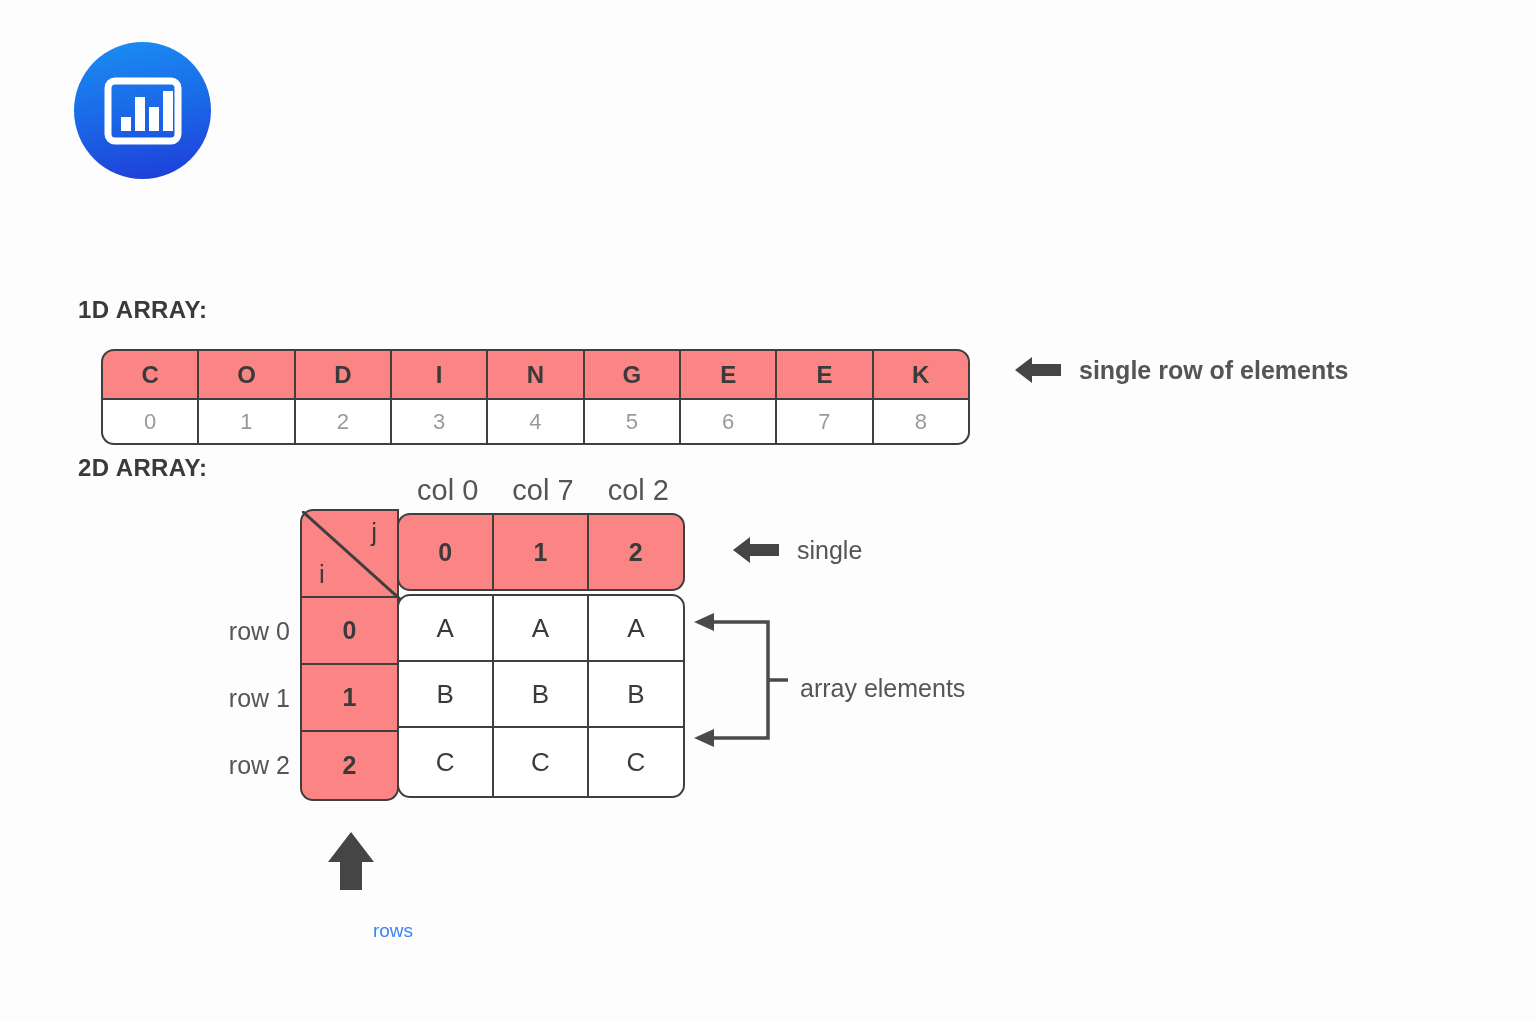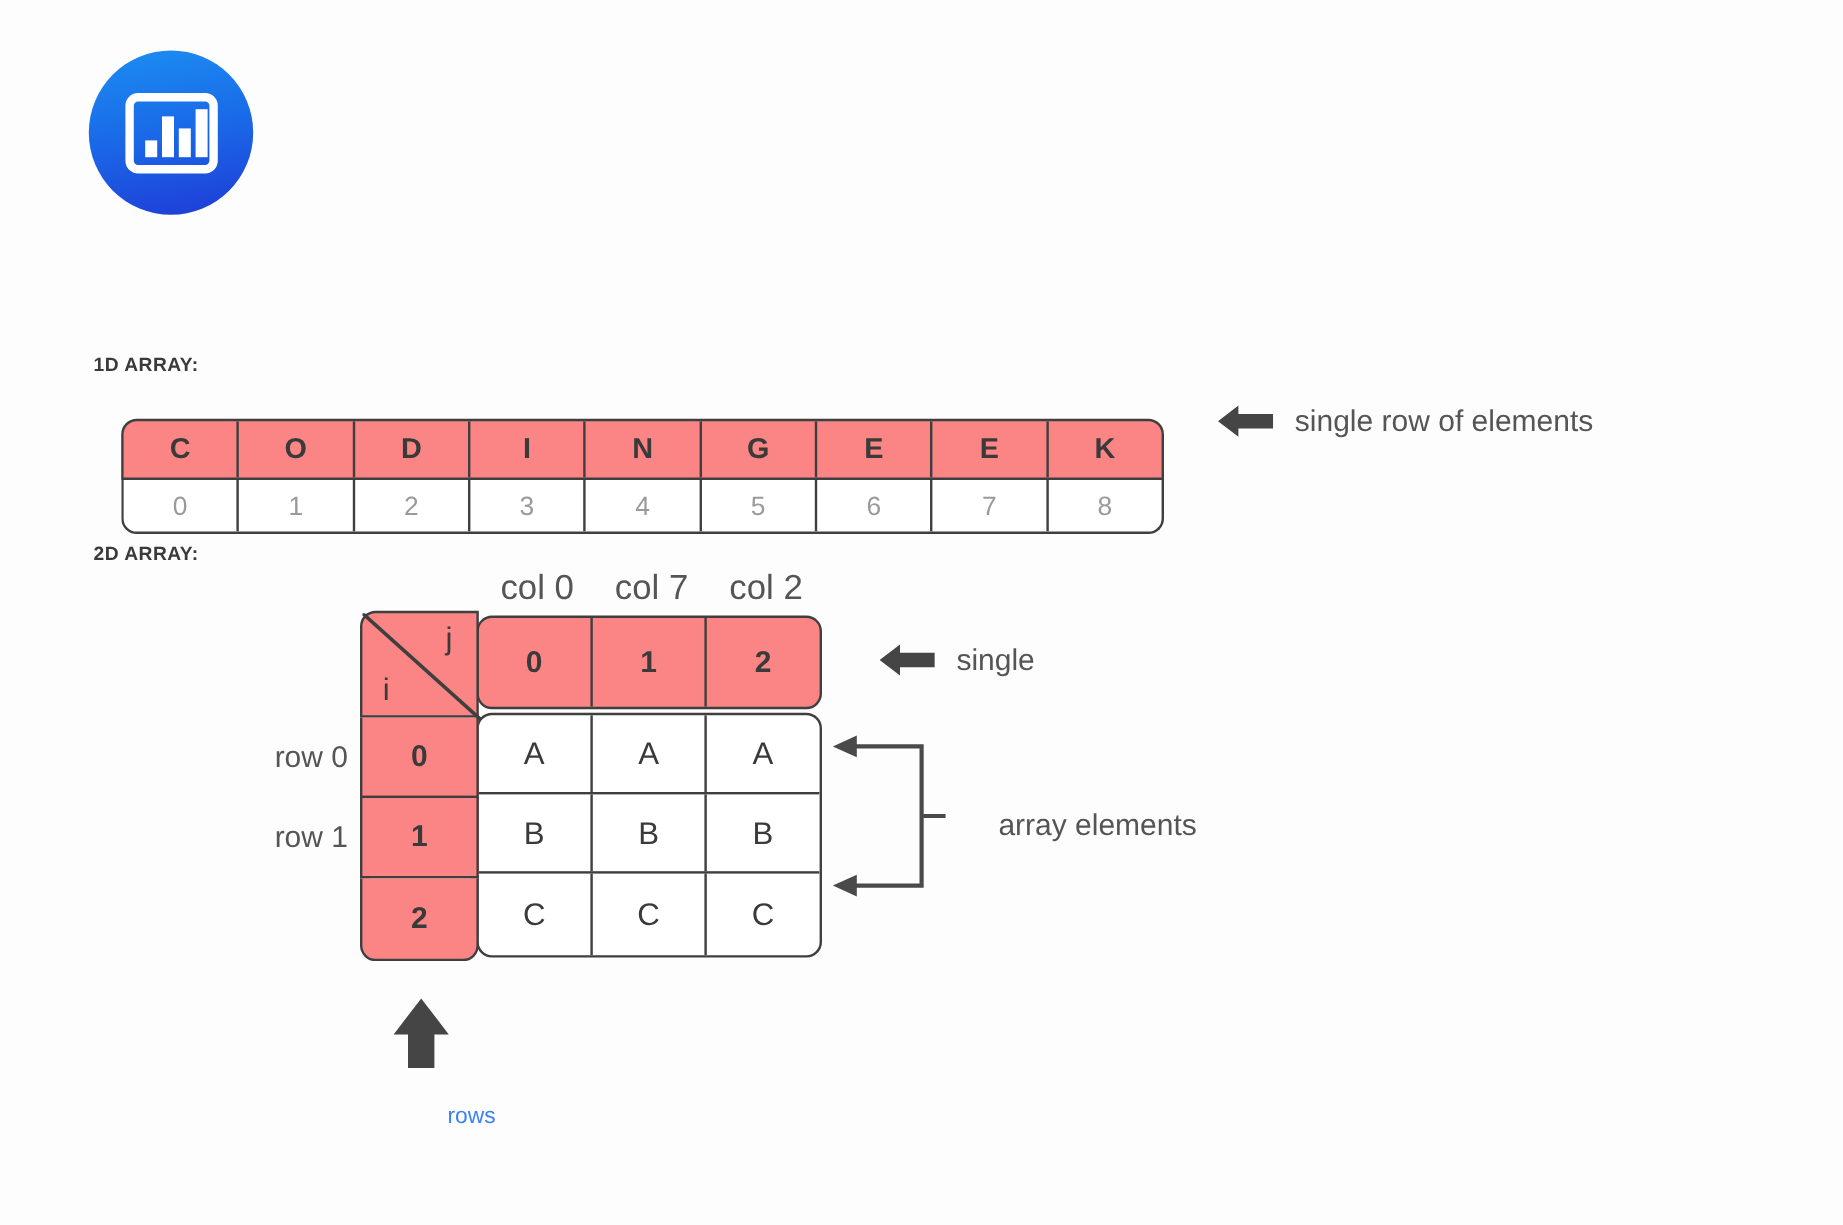--- a/index.html
+++ b/index.html
@@ -40,21 +40,21 @@
     font-size: 37px;
     font-weight: bold;
     color: #3d3d3d;
     letter-spacing: 0.2px;
     white-space: nowrap;
   }
 
   
   .section-label {
     position: absolute;
-    font-size: 16px;
+    font-size: 24px;
     font-weight: bold;
     color: #3a3a3a;
     letter-spacing: 0.4px;
     white-space: nowrap;
   }
   #label-1d { left: 78px; top: 296px; }
   #label-2d { left: 78px; top: 454px; }
 
   
   .oned-wrap {
@@ -112,21 +112,21 @@
   .annot-text {
     font-size: 25px;
     color: #555555;
   }
   .arrow-left {
     width: 46px;
     height: 30px;
     flex: none;
     margin-right: 18px;
   }
-  #annot-single { left: 1015px; top: 336px; }
+  #annot-single { left: 1015px; top: 355px; font-weight: bold; }
   #annot-columns { left: 733px; top: 535px; }
 
   
   .col-headers {
     position: absolute;
     left: 400px;
     top: 474px;
     width: 286px;
     display: flex;
   }
@@ -277,21 +277,20 @@
     left: 688px;
     top: 600px;
   }
   .bracket-label {
     position: absolute;
     left: 112px;
     top: 74px;
     font-size: 25px;
     color: #555555;
     white-space: nowrap;
-    margin-left: 32px;
   }
 
   
   .rows-annot {
     position: absolute;
     left: 318px;
     top: 828px;
   }
   .rows-text {
     position: absolute;
@@ -361,20 +360,21 @@
 
 <div class="col-headers">
   <div class="col-header-item">col 0</div>
   <div class="col-header-item">col 7</div>
   <div class="col-header-item">col 2</div>
 </div>
 
 <div class="row-labels">
   <div class="row-label">row 0</div>
   <div class="row-label">row 1</div>
+  <div class="row-label">row 2</div>
 </div>
 
 <div class="twod-wrap">
   <div class="twod-grid">
 
     <div class="idx-col">
       <div class="corner-cell">
         <span class="diag">
           <svg width="99" height="89" viewBox="0 0 99 89" preserveAspectRatio="none" aria-hidden="true">
             <line x1="0" y1="0" x2="99" y2="89" stroke="#3f3f3f" stroke-width="3"></line>

